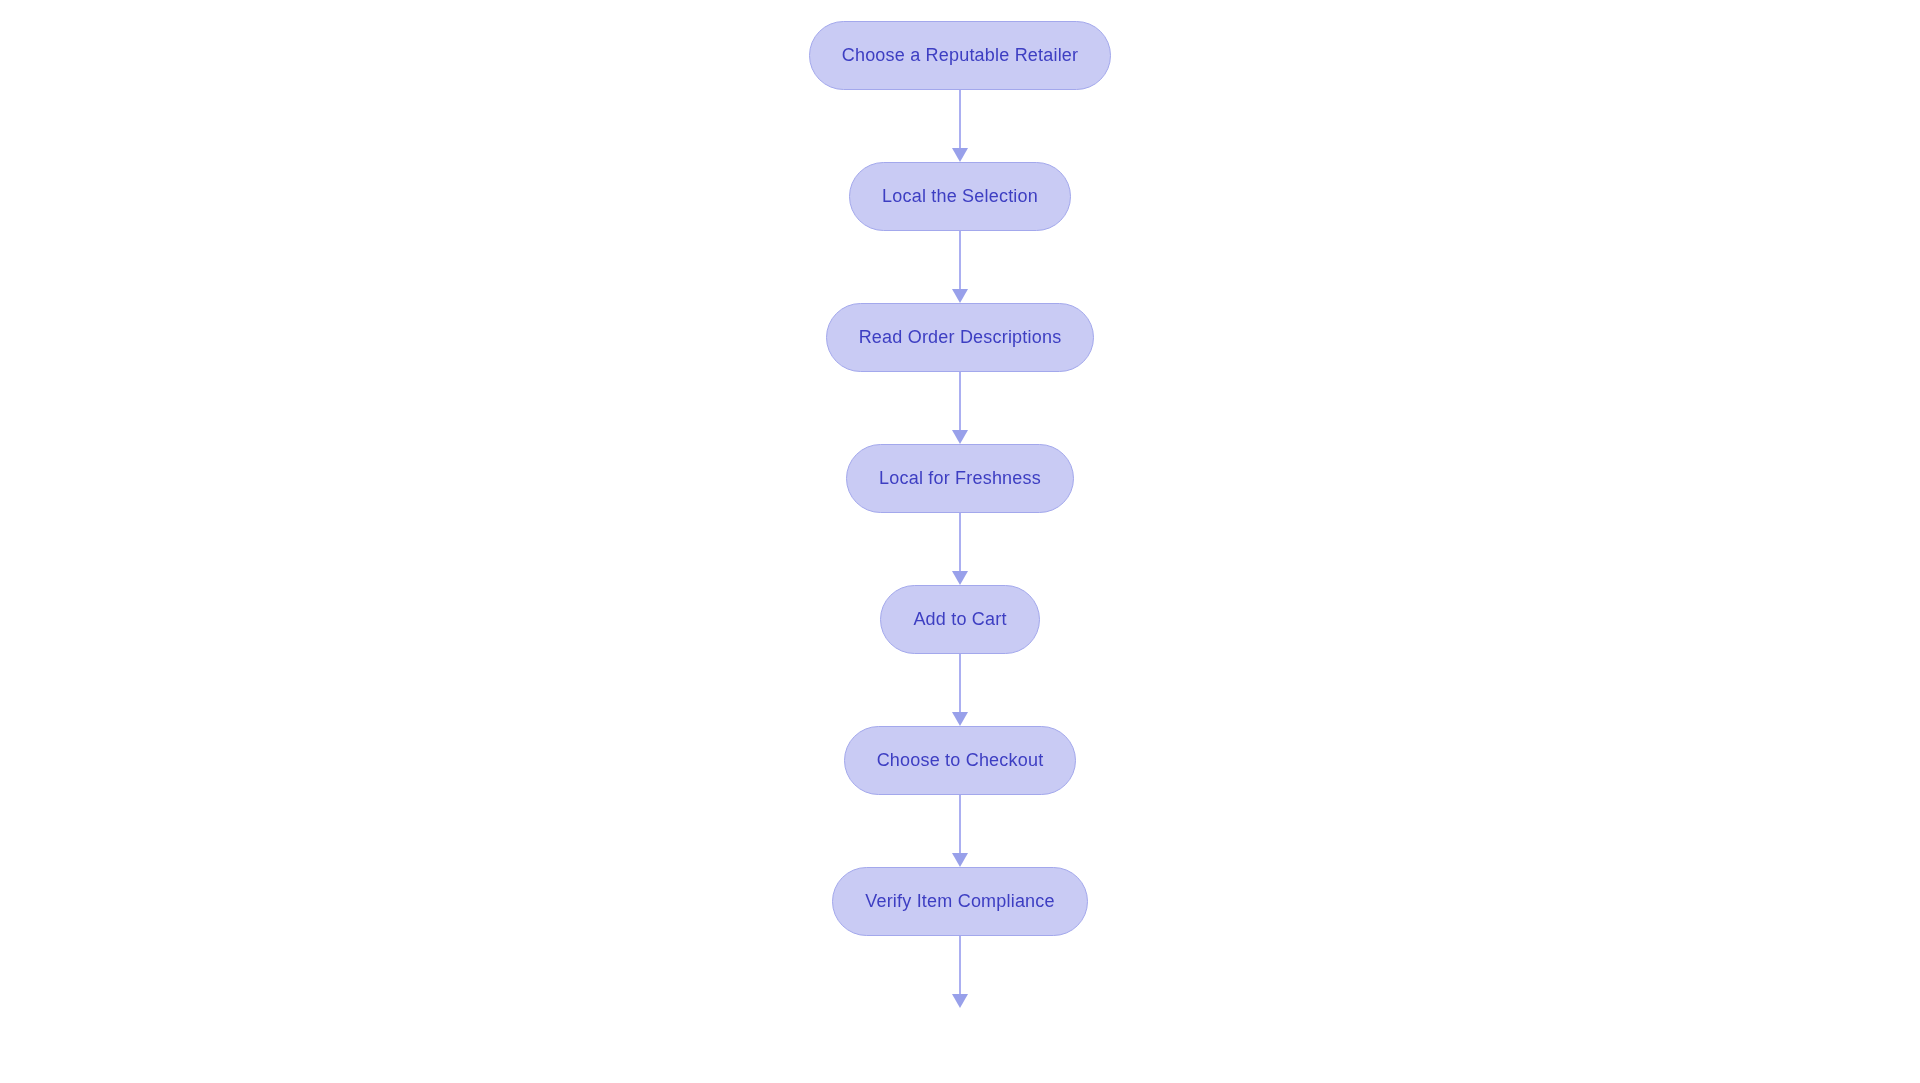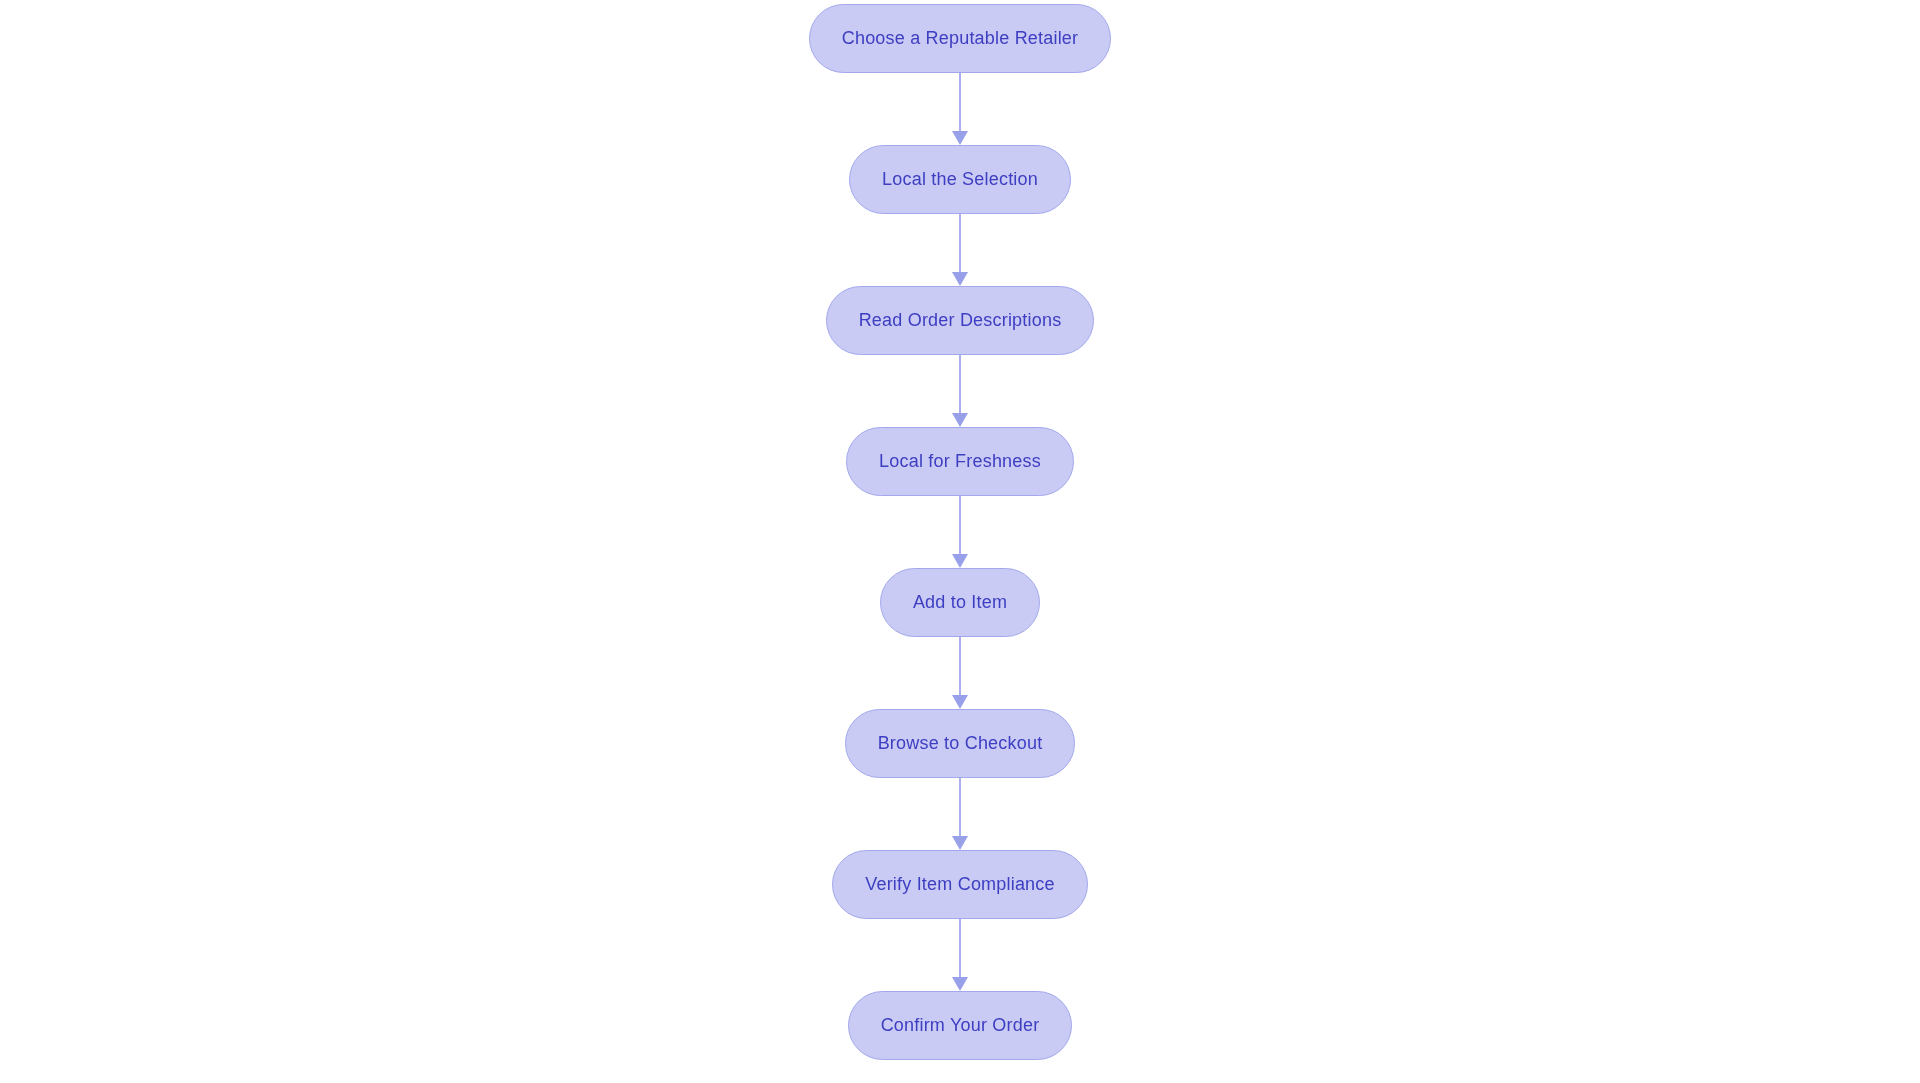--- a/index.html
+++ b/index.html
@@ -14,21 +14,21 @@
   :root {
     --node-fill: #c9cbf4;
     --node-border: #a3a8ec;
     --node-text: #3d3ec2;
     --arrow-line: #abaff1;
     --arrow-head: #98a0ea;
   }
   .flowchart {
     position: absolute;
     left: 0;
-    top: 4px;
+    top: 21px;
     width: 1920px;
     display: flex;
     flex-direction: column;
     align-items: center;
   }
   .flow-node {
     box-sizing: border-box;
     height: 69px;
     padding: 0 32px;
     background: var(--node-fill);
@@ -97,43 +97,40 @@
   <div class="flow-node">
     <span>Local for Freshness</span>
   </div>
 
   <div class="flow-arrow">
     <div class="shaft"></div>
     <div class="head"></div>
   </div>
 
   <div class="flow-node">
-    <span>Add to Item</span>
+    <span>Add to Cart</span>
   </div>
 
   <div class="flow-arrow">
     <div class="shaft"></div>
     <div class="head"></div>
   </div>
 
   <div class="flow-node">
-    <span>Browse to Checkout</span>
+    <span>Choose to Checkout</span>
   </div>
 
   <div class="flow-arrow">
     <div class="shaft"></div>
     <div class="head"></div>
   </div>
 
   <div class="flow-node">
     <span>Verify Item Compliance</span>
   </div>
 
   <div class="flow-arrow">
     <div class="shaft"></div>
     <div class="head"></div>
   </div>
 
-  <div class="flow-node">
-    <span>Confirm Your Order</span>
-  </div>
 
 </div>
 
 </body></html>

